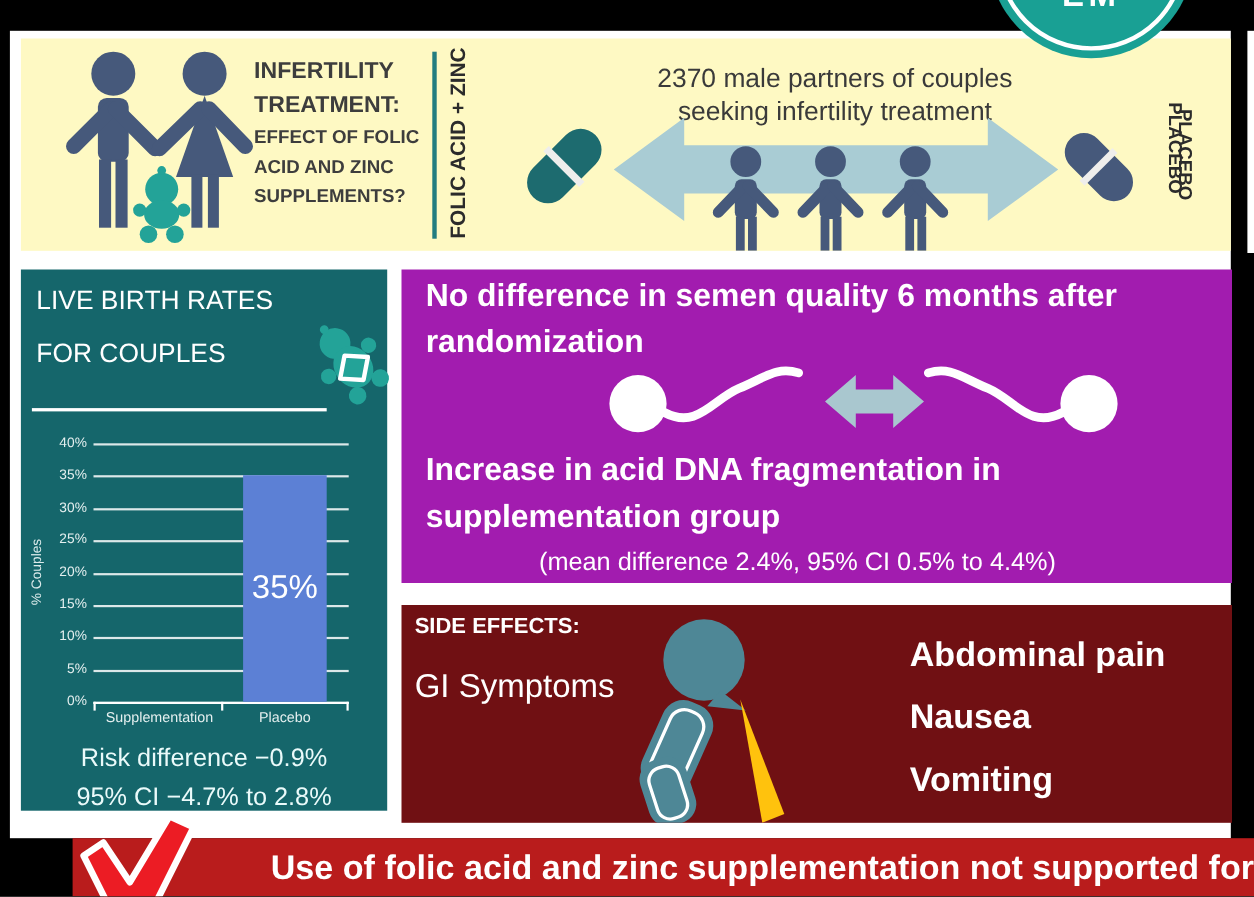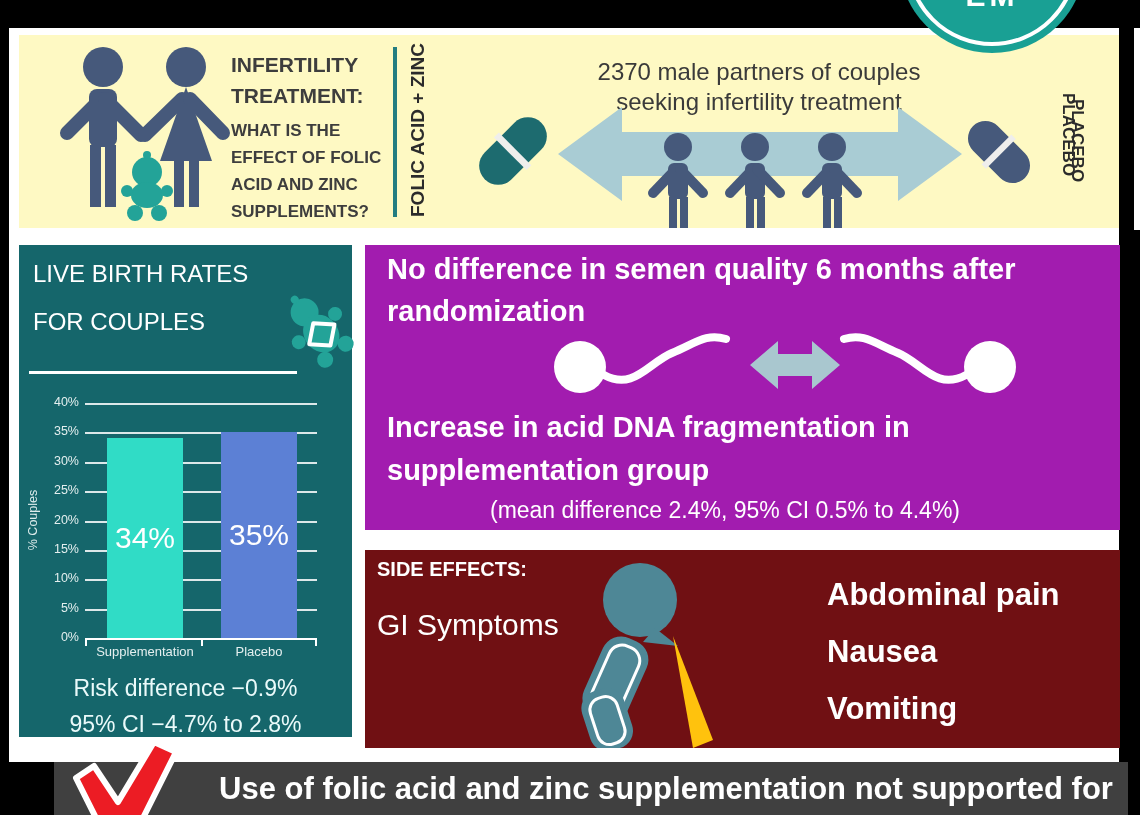--- a/index.html
+++ b/index.html
@@ -43,22 +43,22 @@
   
   #semen-panel{left:365px;top:245px;width:755px;height:285px;background:#a21caf;color:#fff;}
   .semen-h{left:22px;font-size:29px;font-weight:bold;}
   #semen-detail{left:0;top:252px;width:720px;text-align:center;font-size:23px;}
   
   #side-panel{left:365px;top:550px;width:755px;height:198px;background:#701013;color:#fff;}
   #se-title{left:12px;top:8px;font-size:20px;font-weight:bold;}
   #se-sub{left:12px;top:58px;font-size:30px;}
   #symptoms{left:462px;top:16px;font-size:31px;font-weight:bold;line-height:57px;}
   
-  #bottom-bar{left:54px;top:762px;width:1074px;height:53px;background:#404040;display:flex;
-              align-items:center;justify-content:center;padding-left:150px;box-sizing:border-box;}
+  #bottom-bar{left:66px;top:762px;width:1074px;height:53px;background:#b91c1c;display:flex;
+              align-items:center;justify-content:flex-end;padding-left:150px;box-sizing:border-box;}
   #bottom-text{color:#fff;font-size:31px;font-weight:bold;white-space:nowrap;}
   #checkmark{left:58px;top:740px;z-index:6;}
 </style>
 </head>
 <body>
 
 <div id="canvas">
 
   <div id="white-bg" class="abs"></div>
   <div id="right-frame" class="abs"></div>
@@ -90,21 +90,20 @@
         <circle cx="86" cy="148" r="6"></circle>
         <circle cx="126" cy="148" r="6"></circle>
         <circle cx="94" cy="170" r="8"></circle>
         <circle cx="118" cy="170" r="8"></circle>
       </g>
     </svg>
 
     <div class="abs" style="left:212px;top:14px">
       <div class="q-title">INFERTILITY</div>
       <div class="q-title">TREATMENT:</div>
-      <div class="q-sub" style="margin-top:6px">WHAT IS THE</div>
       <div class="q-sub">EFFECT OF FOLIC</div>
       <div class="q-sub">ACID AND ZINC</div>
       <div class="q-sub">SUPPLEMENTS?</div>
     </div>
 
     <div id="divider" class="abs"></div>
     <span id="folic-label" class="abs vlabel">FOLIC ACID + ZINC</span>
 
     <svg class="abs" style="left:446px;top:68px" width="96" height="96" viewBox="0 0 96 96">
       <g transform="rotate(-45 48 48)">
@@ -207,23 +206,20 @@
         <div class="gridline" style="top:275.5px"></div>
         <div class="ytick" style="top:267.5px">20%</div>
         <div class="gridline" style="top:246.125px"></div>
         <div class="ytick" style="top:238.125px">25%</div>
         <div class="gridline" style="top:216.75px"></div>
         <div class="ytick" style="top:208.75px">30%</div>
         <div class="gridline" style="top:187.375px"></div>
         <div class="ytick" style="top:179.375px">35%</div>
         <div class="gridline" style="top:158px"></div>
         <div class="ytick" style="top:150px">40%</div>
-        <div class="bar" style="left:88px;top:193.25px;width:76px;height:199.75px;background:#30dcc6">
-          <span class="bar-label">34%</span>
-        </div>
         <div class="xcat" style="left:63px;width:126px">Supplementation</div>
         <div class="bar" style="left:202px;top:187.375px;width:76px;height:205.625px;background:#5c80d5">
           <span class="bar-label">35%</span>
         </div>
         <div class="xcat" style="left:177px;width:126px">Placebo</div>
       </div>
 
     <div id="risk-text" class="abs">
       <div>Risk difference −0.9%</div>
       <div>95% CI −4.7% to 2.8%</div>

